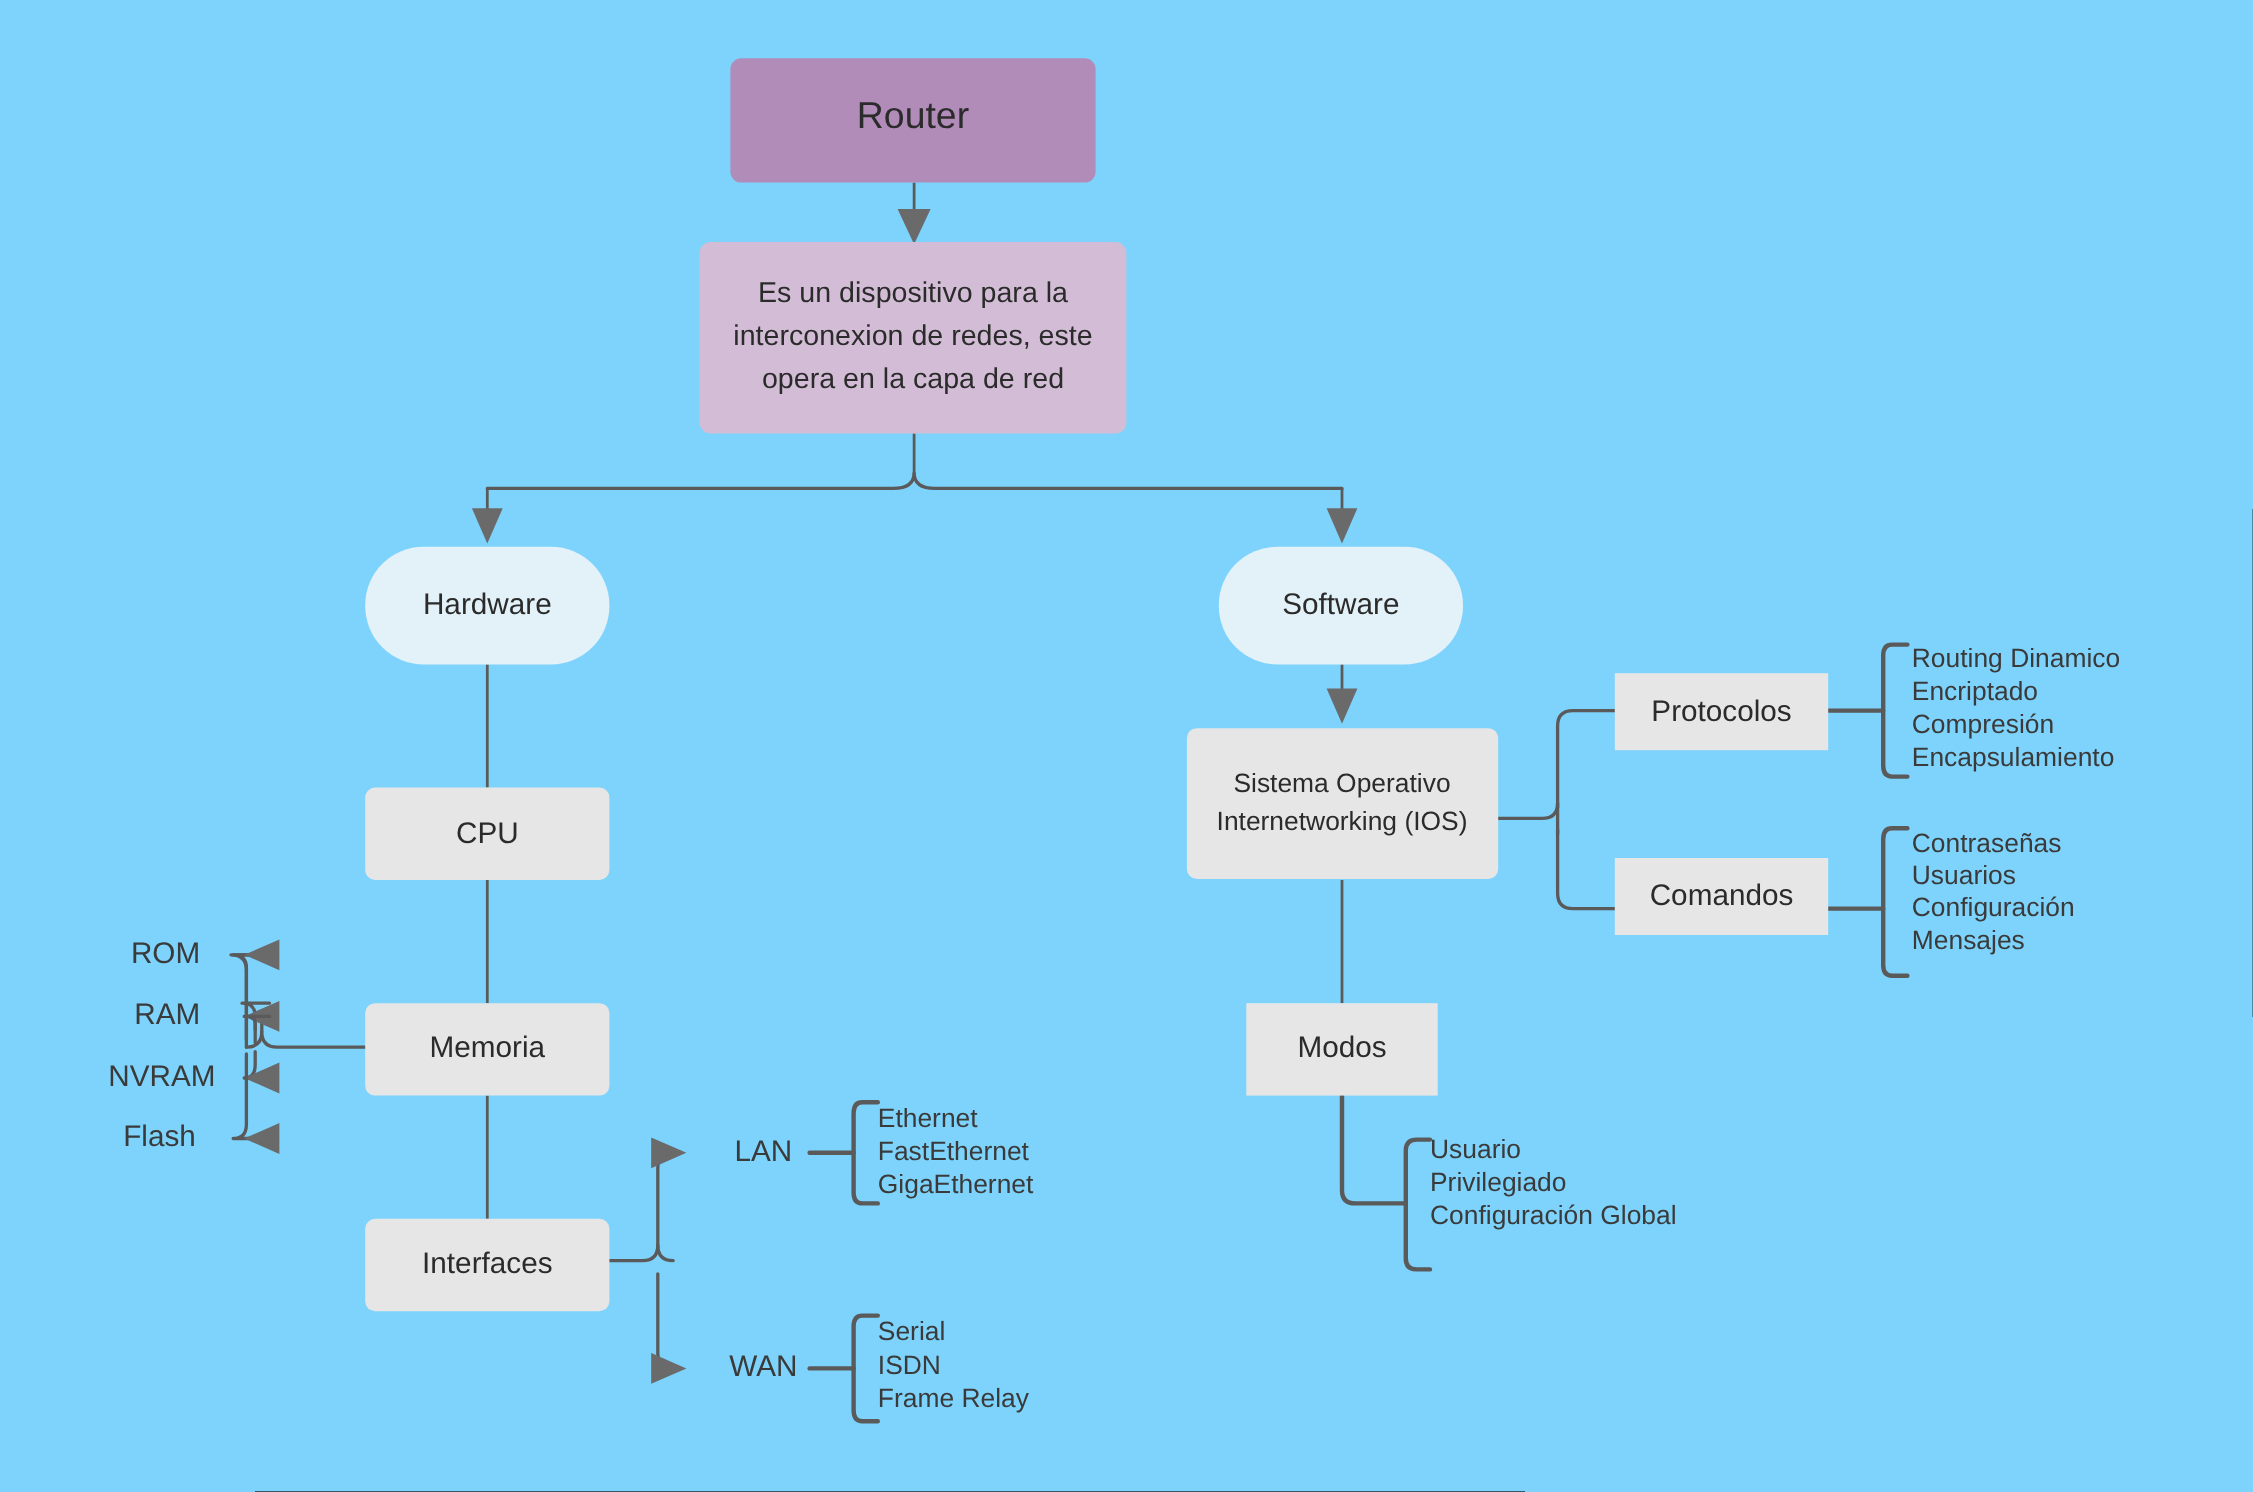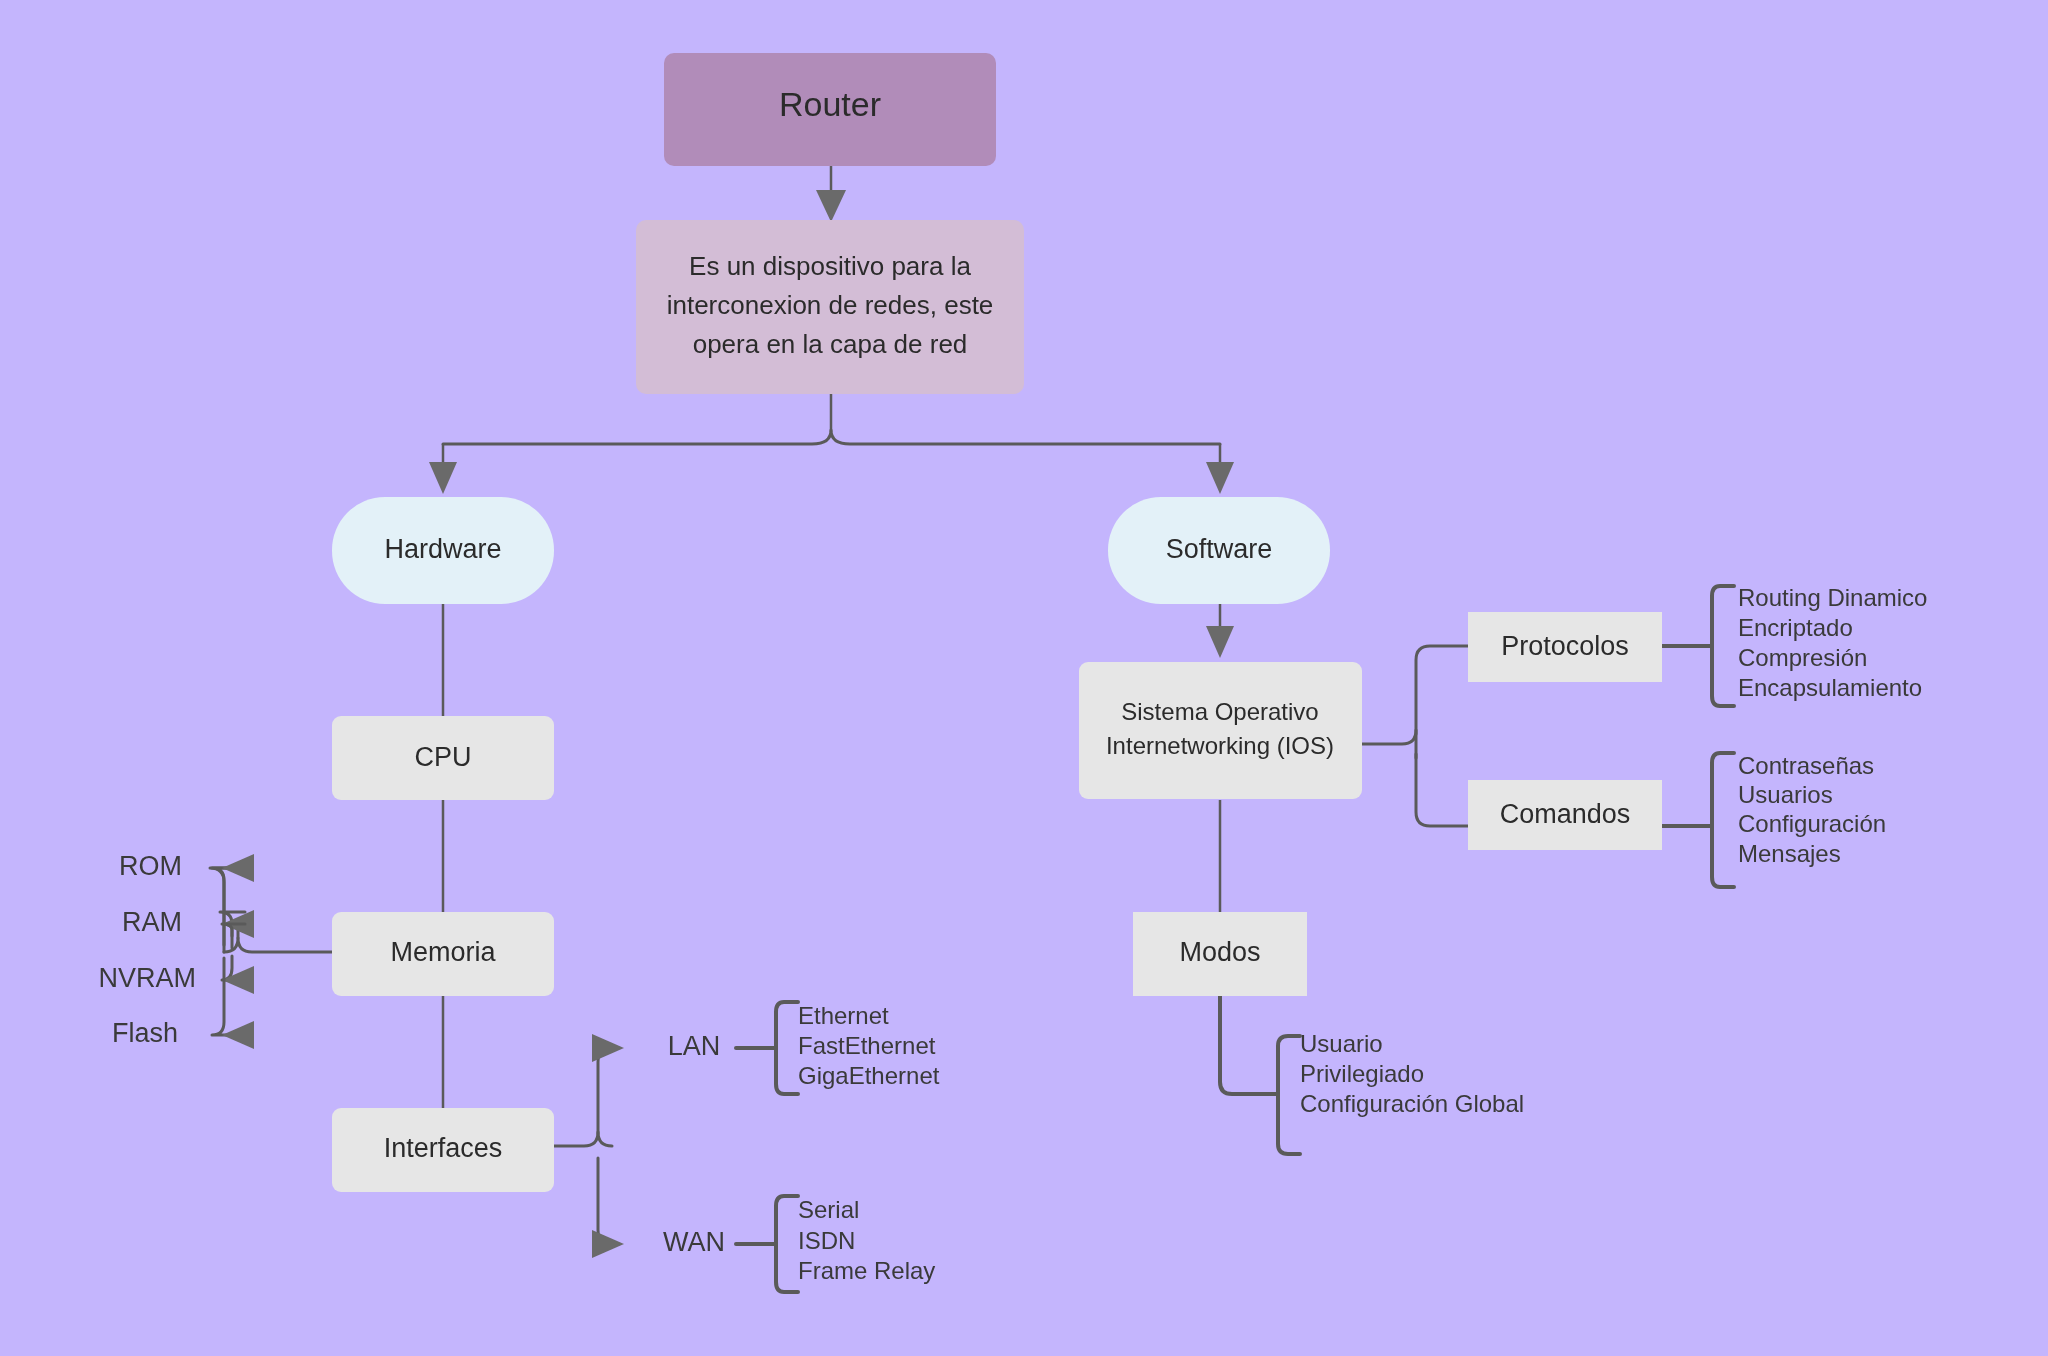--- a/index.html
+++ b/index.html
@@ -4,21 +4,21 @@
 <style>
   html, body {
     margin: 0;
     padding: 0;
     background: #000000;
   }
   #stage {
     position: relative;
     width: 2048px;
     height: 1356px;
-    background: #c4b5fd;
+    background: #7dd3fc;
     overflow: hidden;
     font-family: "Liberation Sans", sans-serif;
   }
   svg#diagram {
     position: absolute;
     inset: 0;
     width: 2048px;
     height: 1356px;
     display: block;
   }

